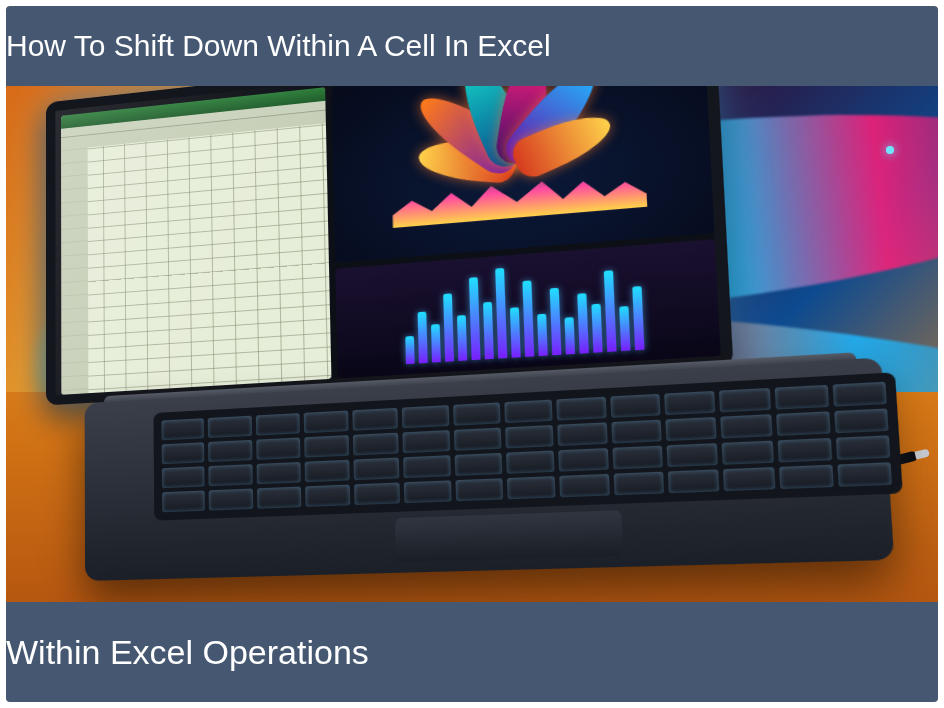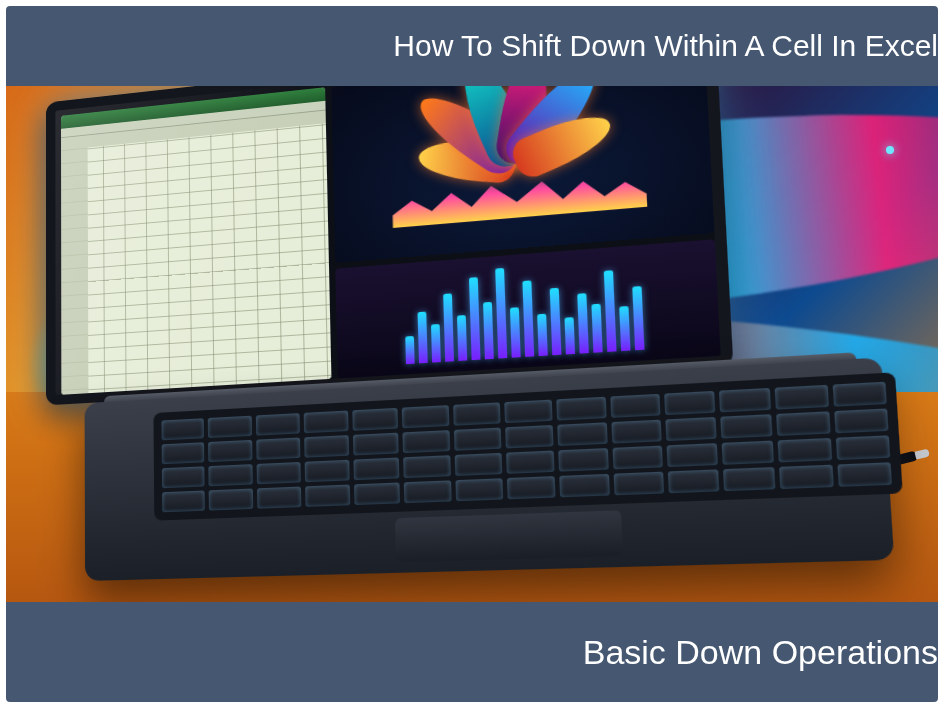--- a/index.html
+++ b/index.html
@@ -19,21 +19,21 @@
     flex-direction: column;
     border-radius: 4px;
     overflow: hidden;
   }
 
   .banner {
     background: #455771;
     color: #ffffff;
     display: flex;
     align-items: center;
-    justify-content: flex-end;
+    justify-content: flex-start;
     font-weight: 500;
   }
   .banner.top { height: 80px; font-size: 30px; }
   .banner.bottom { height: 100px; font-size: 34px; }
 
   .hero {
     flex: 1;
     position: relative;
     background: linear-gradient(135deg, #d86a17 0%, #e59a2a 25%, #2a1842 50%, #0d4a8f 70%, #f08a18 100%);
     overflow: hidden;
@@ -307,17 +307,17 @@
               <div class="key"></div>
               <div class="key"></div>
               <div class="key"></div>
             </div>
           <div class="trackpad"></div>
         </div>
       </div>
     </div>
 
     <div class="banner bottom">
-      <span>Basic Down Operations</span>
+      <span>Within Excel Operations</span>
     </div>
 
   </div>
 </div>
 
 </body></html>

